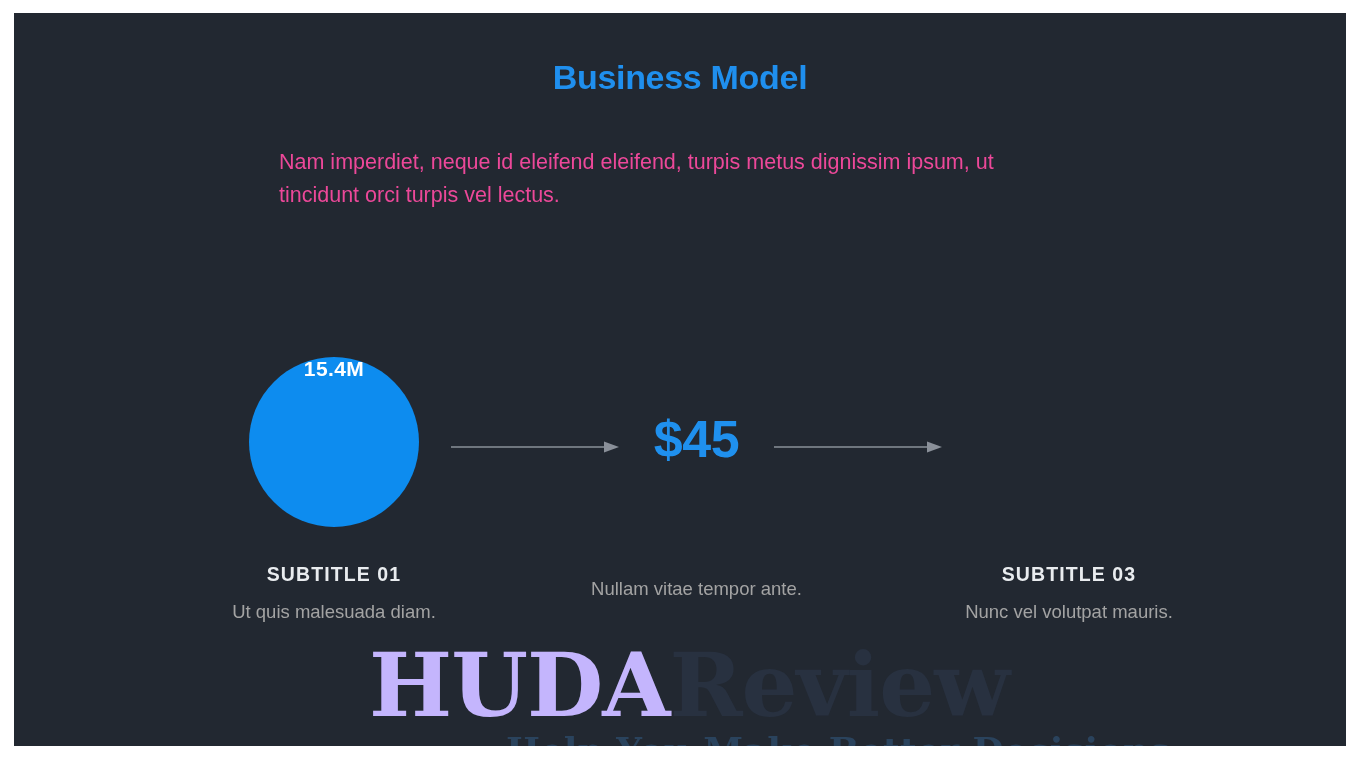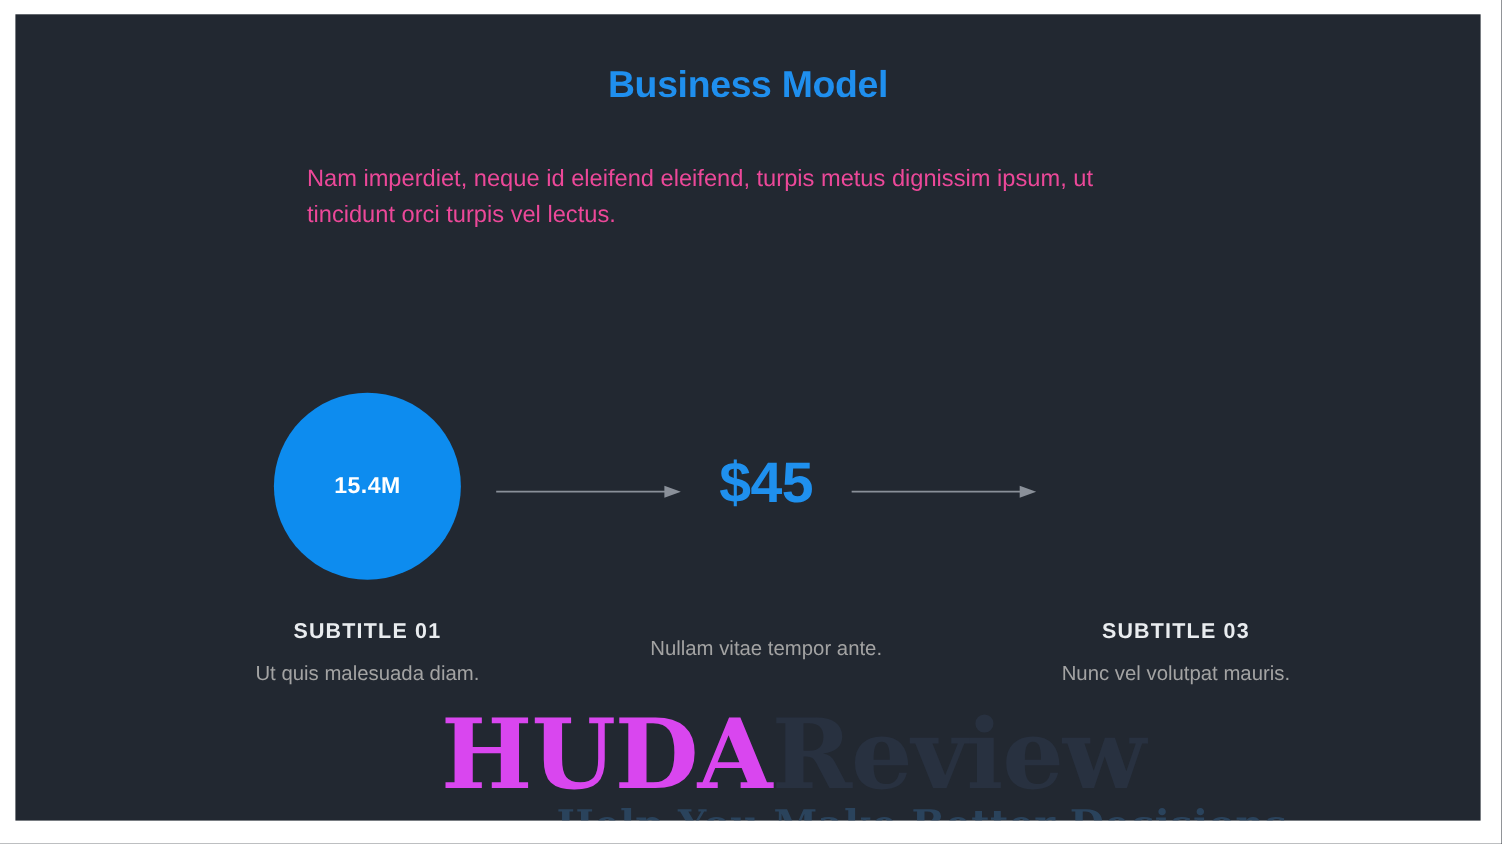--- a/index.html
+++ b/index.html
@@ -72,21 +72,20 @@
   .value-circle {
     position: absolute;
     left: 50%;
     top: 14px;
     transform: translateX(-50%);
     width: 170px;
     height: 170px;
     border-radius: 50%;
     background: #0d8cef;
     display: flex;
-    align-items: center;
     justify-content: center;
   }
   .value-circle .circle-text {
     color: #ffffff;
     font-size: 21px;
     font-weight: bold;
     letter-spacing: 0.4px;
   }
 
   .value-text {
@@ -158,21 +157,21 @@
     position: absolute;
     left: 355px;
     top: 0;
     font-size: 88px;
     font-weight: bold;
     letter-spacing: -1px;
     line-height: 1;
     white-space: nowrap;
     font-family: "DejaVu Serif", serif;
   }
-  #watermark-wordmark .wm-huda { color: #d946ef; margin-left: 32px; }
+  #watermark-wordmark .wm-huda { color: #c4b5fd; }
   #watermark-wordmark .wm-review { color: #283140; }
 
   #watermark-tagline {
     position: absolute;
     left: 492px;
     top: 88px;
     font-size: 36px;
     font-weight: bold;
     color: #2e4e6e;
     opacity: 0.72;

